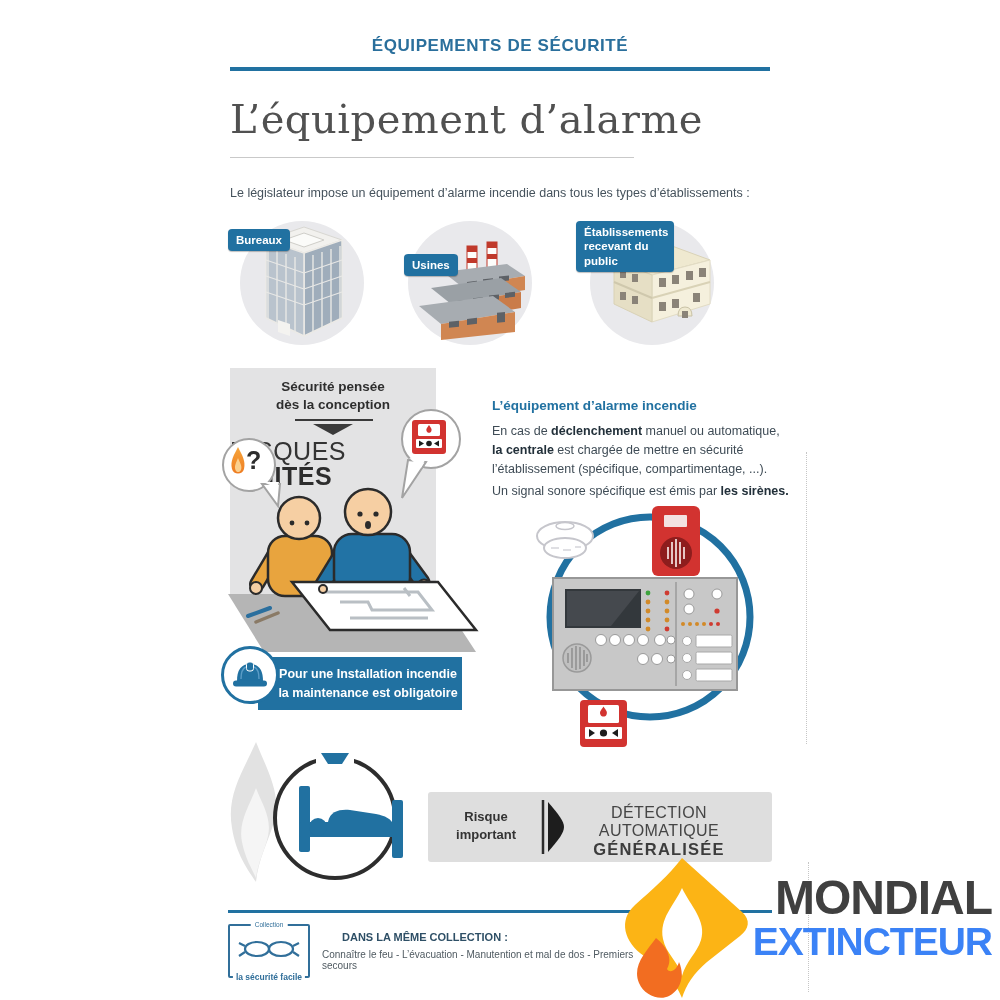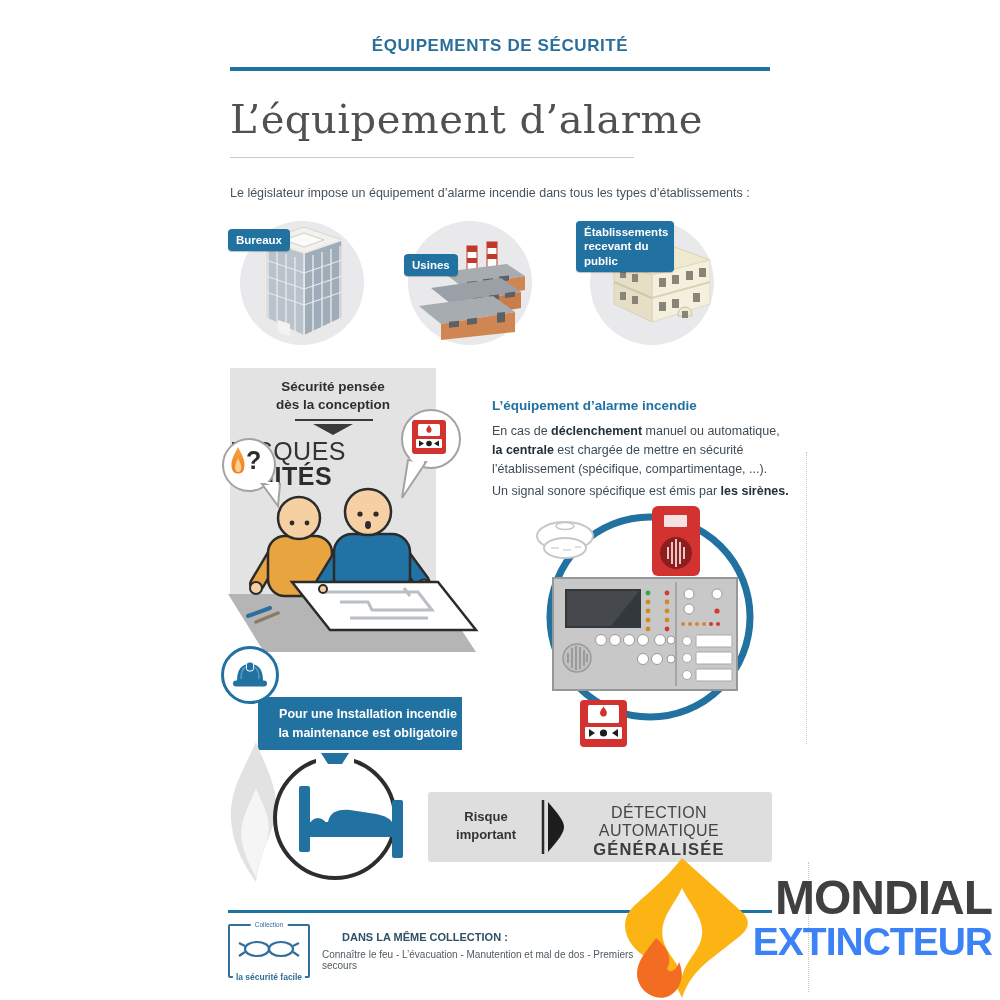--- a/index.html
+++ b/index.html
@@ -40,21 +40,21 @@
   
   .alarm-h{left:492px;top:398px;font-size:13.5px;font-weight:bold;color:#2171a1;}
   .alarm-p{left:492px;top:422px;width:300px;font-size:12.5px;color:#3e4b55;line-height:1.5;}
   .alarm-p2{left:492px;top:484px;width:300px;font-size:12.5px;color:#3e4b55;}
   .b{font-weight:bold;color:#22303a;}
 
   
   .maint-banner{left:258px;top:657px;width:204px;height:53px;background:#2171a1;color:#fff;
                 text-align:center;font-size:12.5px;font-weight:bold;line-height:1.5;
                 display:flex;flex-direction:column;justify-content:center;padding-left:16px;
-                box-sizing:border-box;margin-top:40px;}
+                box-sizing:border-box;}
   .helmet-circle{left:221px;top:646px;width:52px;height:52px;border-radius:50%;background:#fff;
                  border:3px solid #2171a1;z-index:2;display:flex;align-items:center;justify-content:center;}
 
   
   .risk-banner{left:428px;top:792px;width:344px;height:70px;background:#dedede;border-radius:3px;}
   .risk-label{left:438px;top:808px;width:96px;text-align:center;font-size:13px;font-weight:bold;
               color:#333;line-height:1.4;}
   .detect{left:552px;top:804px;width:214px;text-align:center;color:#454545;}
   .detect .l1{font-size:16px;letter-spacing:.4px;}
   .detect .l2{font-size:16.5px;font-weight:bold;letter-spacing:1.2px;color:#3c3c3c;}

